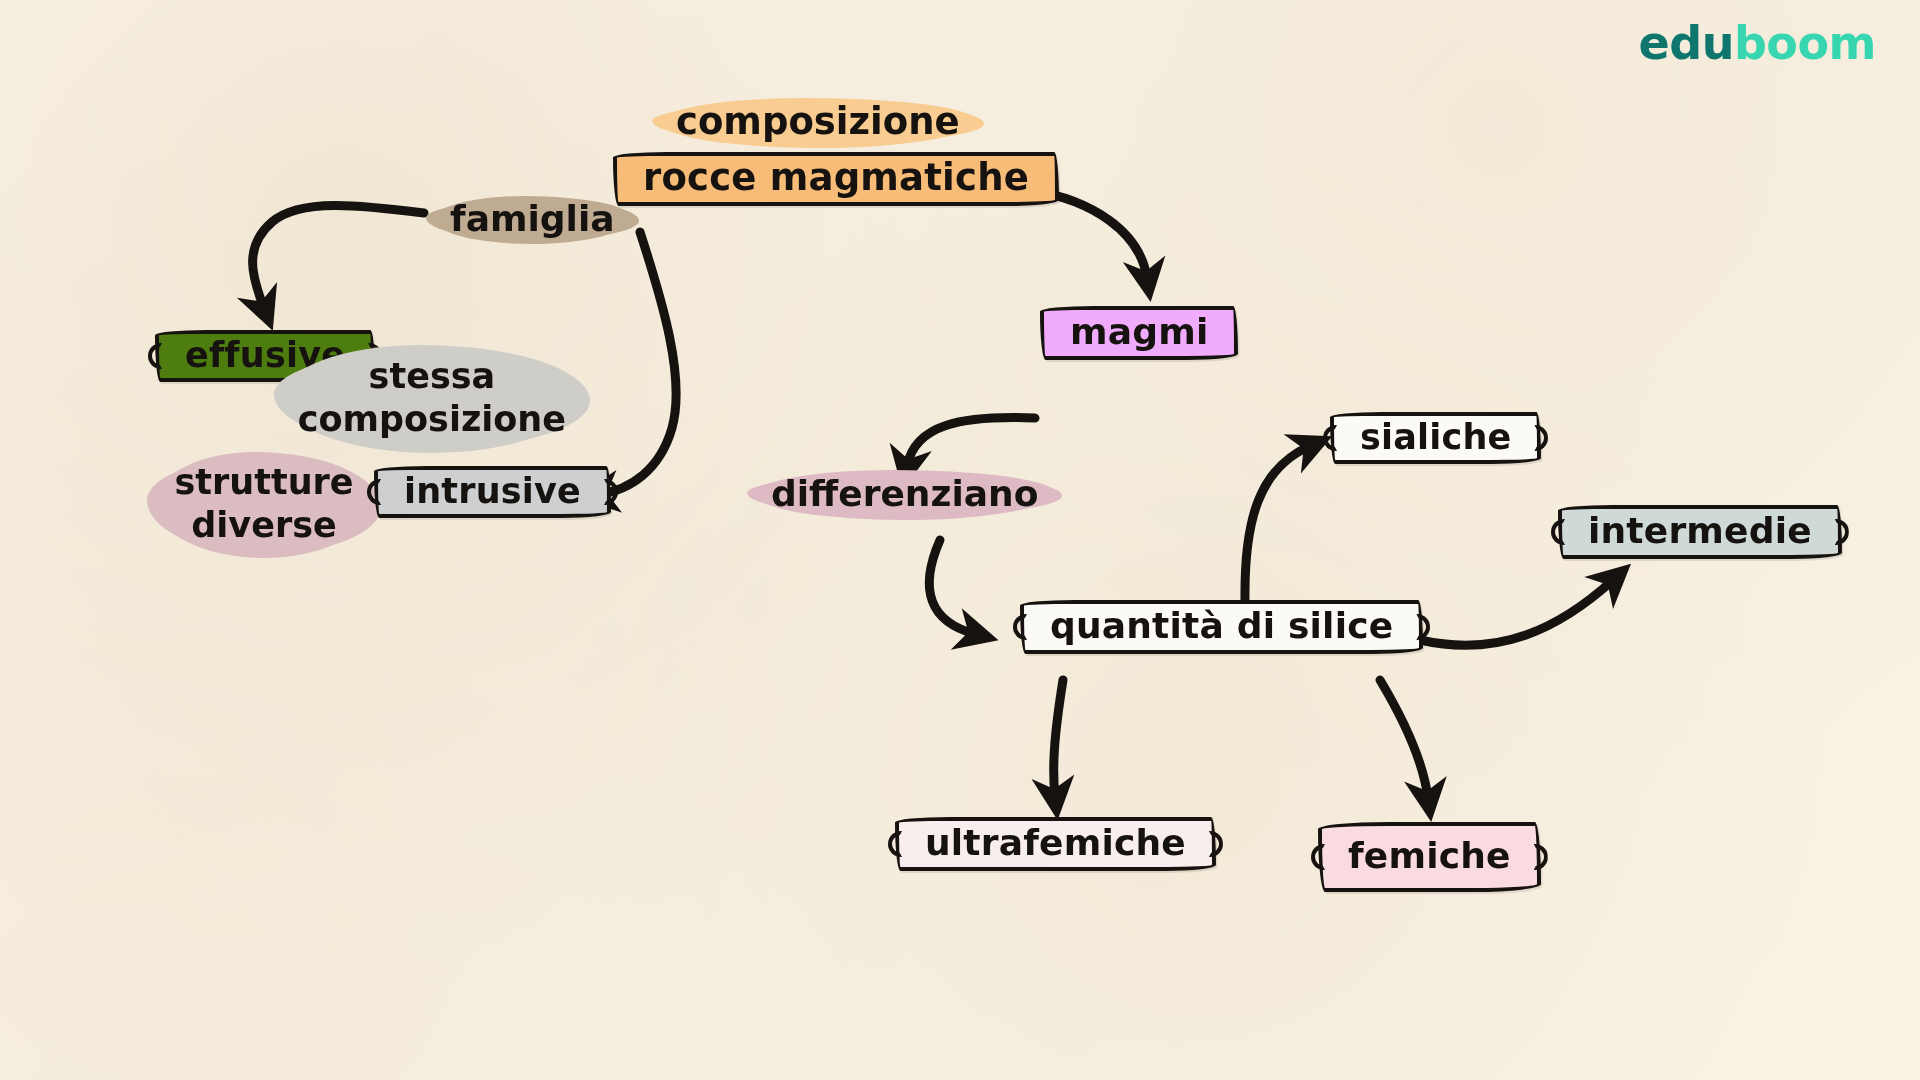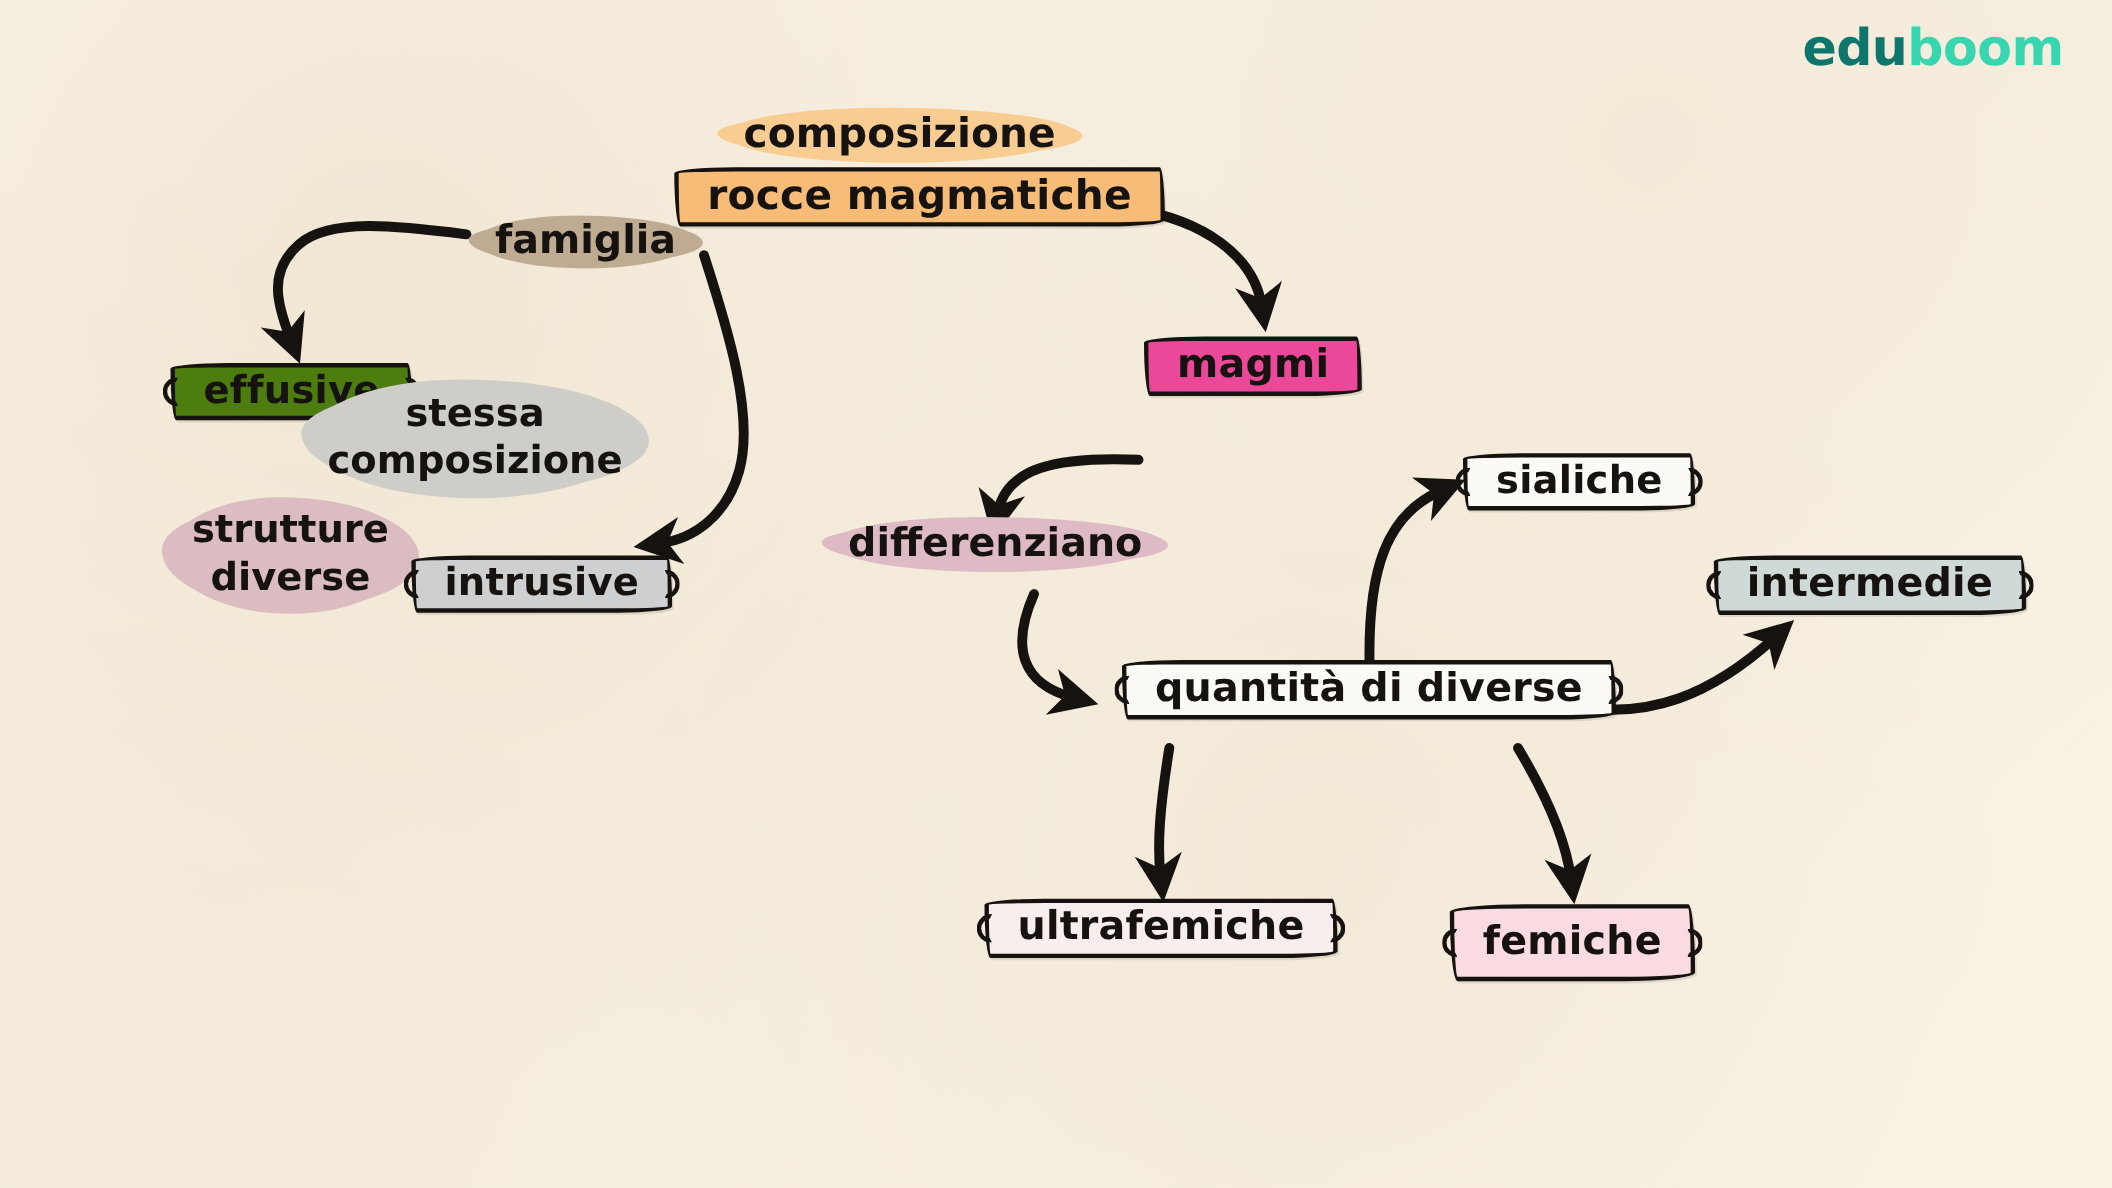--- a/index.html
+++ b/index.html
@@ -173,34 +173,34 @@
   <div class="marker" id="n-stessa" style="left:282px; top:345px; width:300px; height:108px; font-size:35px; background:#cfcdc8;
               flex-direction:column; align-items:flex-end; justify-content:center; line-height:1.22;">
     <span class="mk-inner" style="white-space:normal; text-align:center;">stessa composizione</span>
   </div>
 
   <div class="marker" id="n-strutture" style="left:155px; top:452px; width:218px; height:106px; font-size:35px; background:#dbbcc0;
               flex-direction:column; justify-content:center; line-height:1.22;">
     <span class="mk-inner" style="white-space:normal; text-align:center;">strutture diverse</span>
   </div>
 
-  <div class="node boxed" id="n-intrusive" style="left:374px; top:466px; height:52px; font-size:35px; background:#cdcfd0;margin-top:39px;">
+  <div class="node boxed" id="n-intrusive" style="left:374px; top:466px; height:52px; font-size:35px; background:#cdcfd0;">
     <span>intrusive</span>
   </div>
 
-  <div class="node boxed no-tips" id="n-magmi" style="left:1040px; top:306px; height:54px; font-size:36px; background:#ec4899;">
+  <div class="node boxed no-tips" id="n-magmi" style="left:1040px; top:306px; height:54px; font-size:36px; background:#f0abfc;">
     <span>magmi</span>
   </div>
 
   <div class="marker" id="n-differenziano" style="left:755px; top:470px; height:50px; font-size:36px; background:#ddbac4;">
     <span class="mk-inner">differenziano</span>
   </div>
 
   <div class="node boxed" id="n-silice" style="left:1020px; top:600px; height:54px; font-size:36px; background:#fbfaf7;">
-    <span>quantità di diverse</span>
+    <span>quantità di silice</span>
   </div>
 
   <div class="node boxed" id="n-sialiche" style="left:1330px; top:412px; height:52px; font-size:35px; background:#fbfaf7;">
     <span>sialiche</span>
   </div>
 
   <div class="node boxed" id="n-intermedie" style="left:1558px; top:505px; height:54px; font-size:36px; background:#cfdad8;">
     <span>intermedie</span>
   </div>
 

